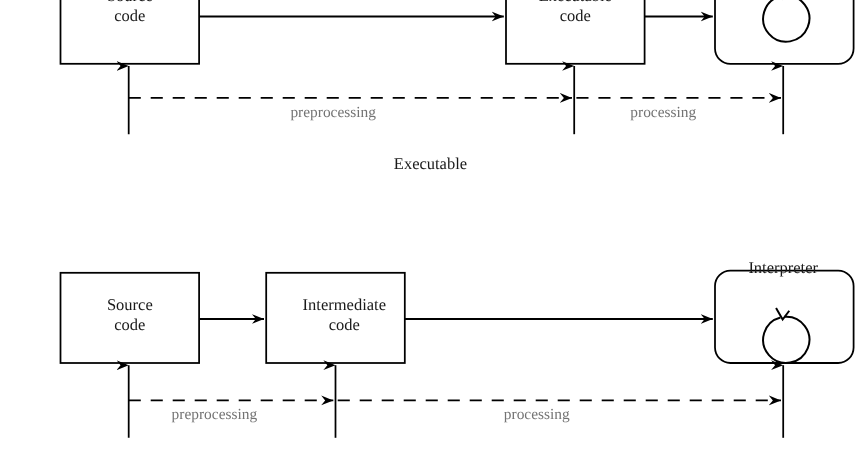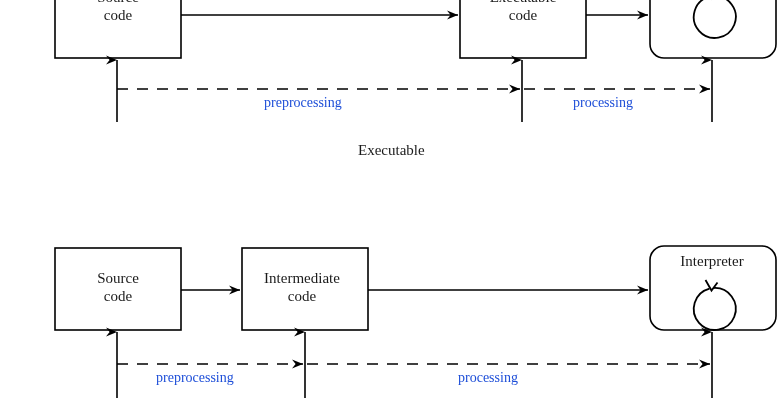--- a/index.html
+++ b/index.html
@@ -2,21 +2,21 @@
 <html><head>
 <meta charset="utf-8">
 <style>
   html,body{margin:0;padding:0;background:#ffffff;}
   body{width:780px;height:410px;overflow:hidden;
        font-family:"Liberation Serif","DejaVu Serif",serif;color:#111;}
   #stage{position:relative;width:780px;height:410px;margin-left:28px;}
   svg#diagram{position:absolute;left:0;top:0;width:780px;height:410px;}
   .boxlabel{position:absolute;text-align:center;font-size:15px;line-height:18px;
             color:#1a1a1a;pointer-events:none;}
-  .edgelabel{position:absolute;font-size:14px;color:#1d4ed8;white-space:nowrap;}
+  .edgelabel{position:absolute;font-size:14px;color:#737373;white-space:nowrap;}
   .sectionlabel{position:absolute;font-size:15px;color:#1a1a1a;white-space:nowrap;}
 </style>
 </head>
 <body>
 
 <div id="stage">
 
   <svg id="diagram" viewBox="0 0 780 410">
     <defs>
       <marker id="ah" markerWidth="12" markerHeight="10" refX="11" refY="5" orient="auto" markerUnits="userSpaceOnUse">
@@ -85,26 +85,26 @@
 
   <div class="edgelabel" style="left:545px;top:95px;">processing</div>
 
   <div class="sectionlabel" style="left:330px;top:142px;">Executable</div>
 
   <div class="boxlabel" style="left:27px;top:269px;width:126px;">
     <div>Source</div>
     <div>code</div>
   </div>
 
-  <div class="boxlabel" style="left:218px;top:269px;width:112px;">
+  <div class="boxlabel" style="left:229px;top:269px;width:112px;">
     <div>Intermediate</div>
     <div>code</div>
   </div>
 
-  <div class="boxlabel" style="left:622px;top:252px;width:124px;">
+  <div class="boxlabel" style="left:622px;top:235px;width:124px;">
     <div>Interpreter</div>
   </div>
 
   <div class="edgelabel" style="left:128px;top:370px;">preprocessing</div>
 
   <div class="edgelabel" style="left:430px;top:370px;">processing</div>
 
 </div>
 
 </body></html>

